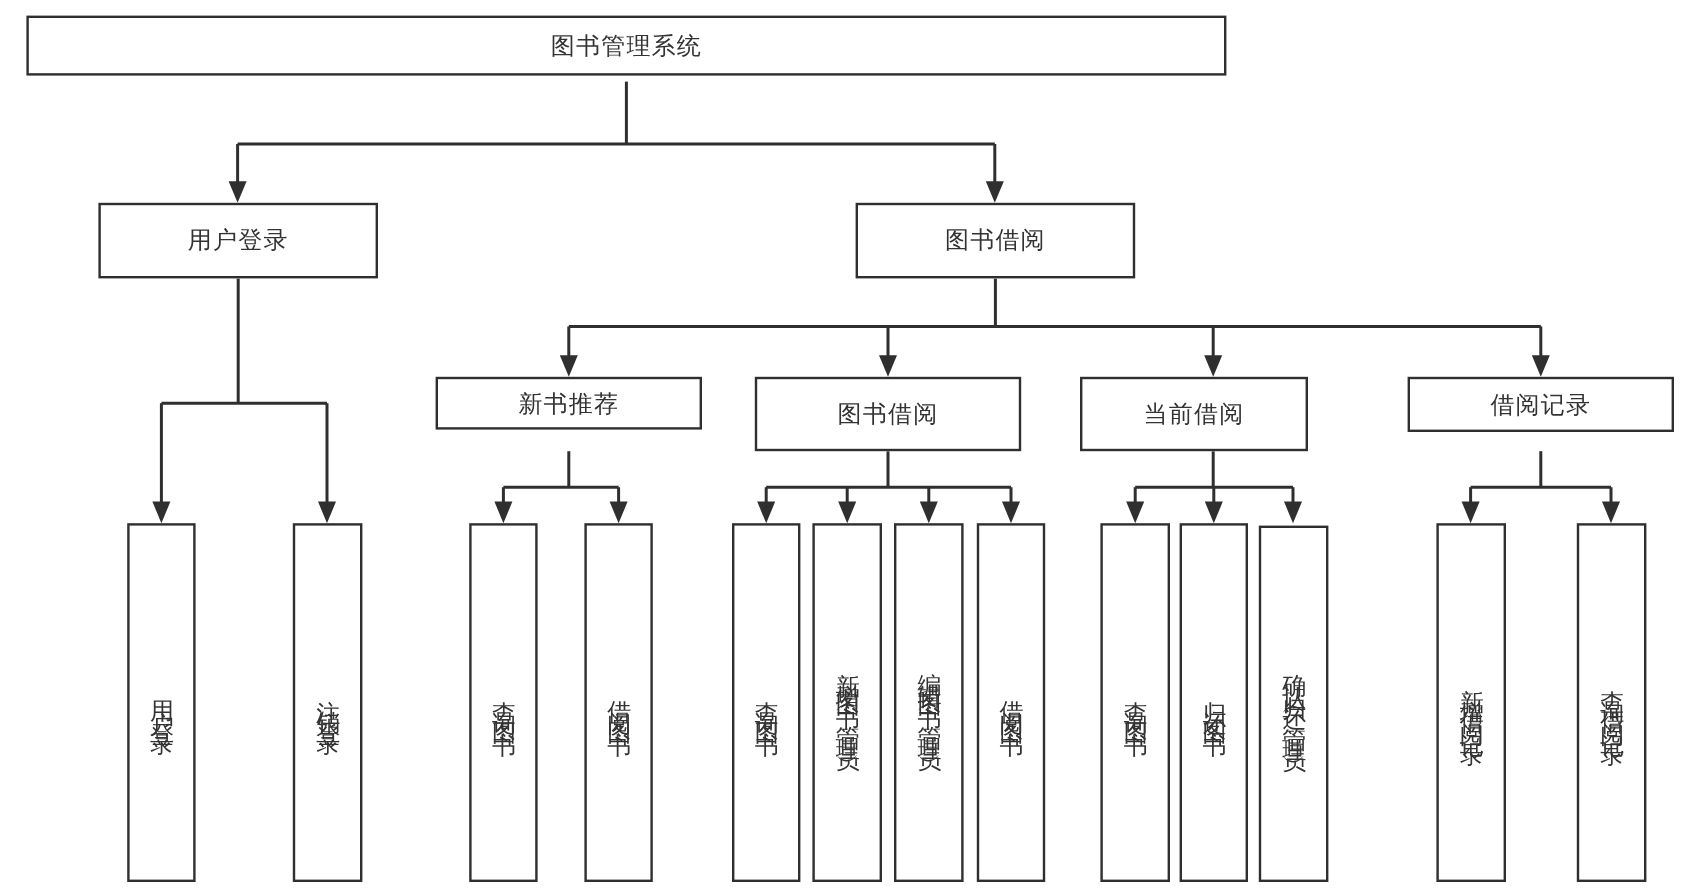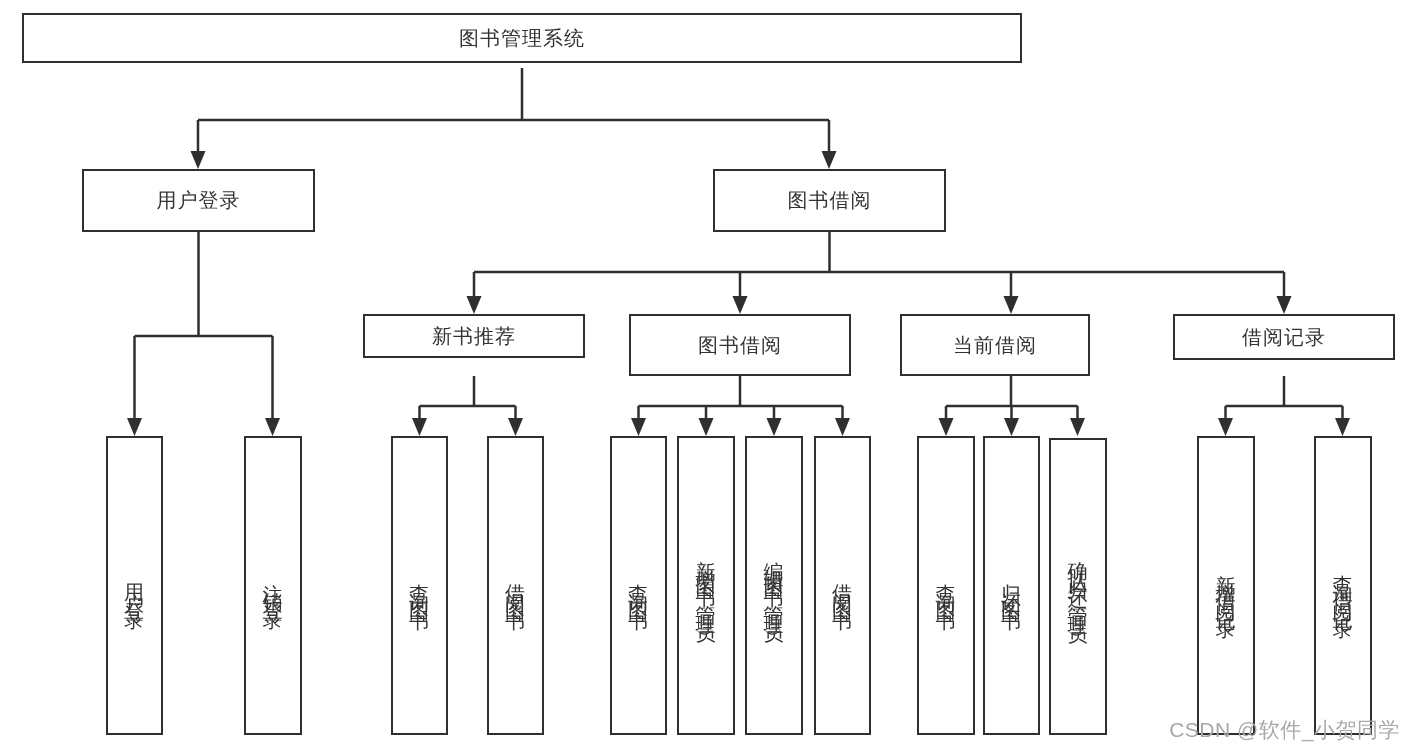--- a/index.html
+++ b/index.html
@@ -161,15 +161,14 @@
     <span class="vtext">确认归还（管理员）</span>
   </div>
 
   <div class="node v" style="left:1197px;top:436px;width:58px;height:299px">
     <span class="vtext">新增借阅记录</span>
   </div>
   <div class="node v" style="left:1314px;top:436px;width:58px;height:299px">
     <span class="vtext">查询借阅记录</span>
   </div>
 
-  <div class="watermark">CSDN @软件_小贺同学</div>
 
 </div>
 
 </body></html>

